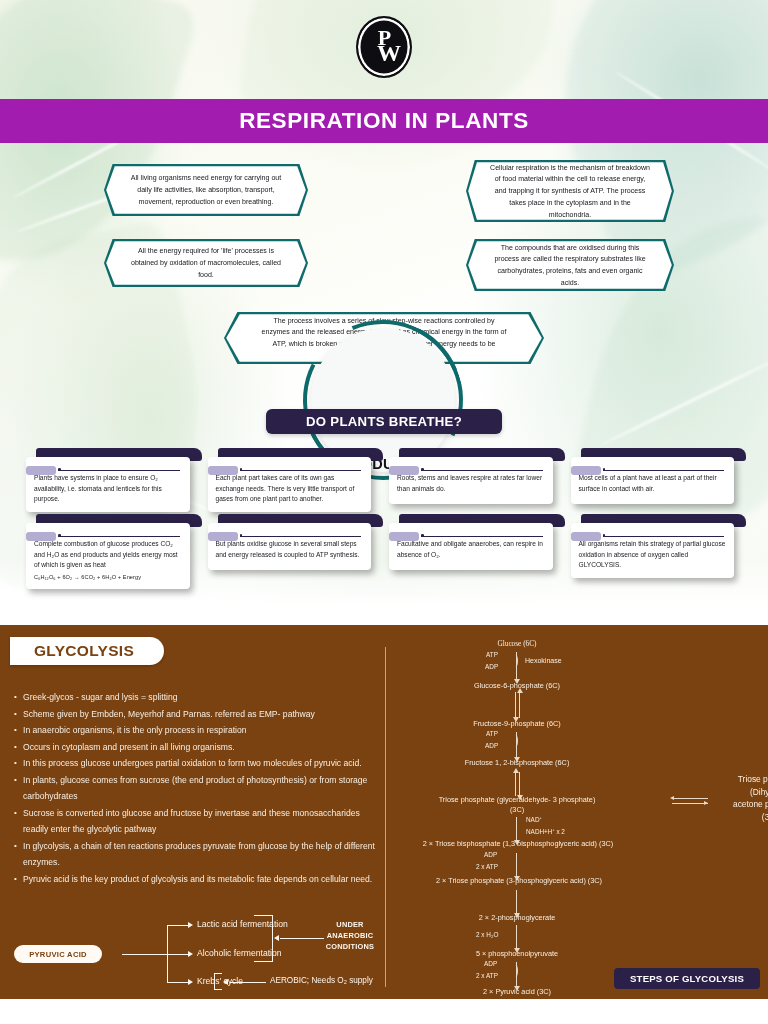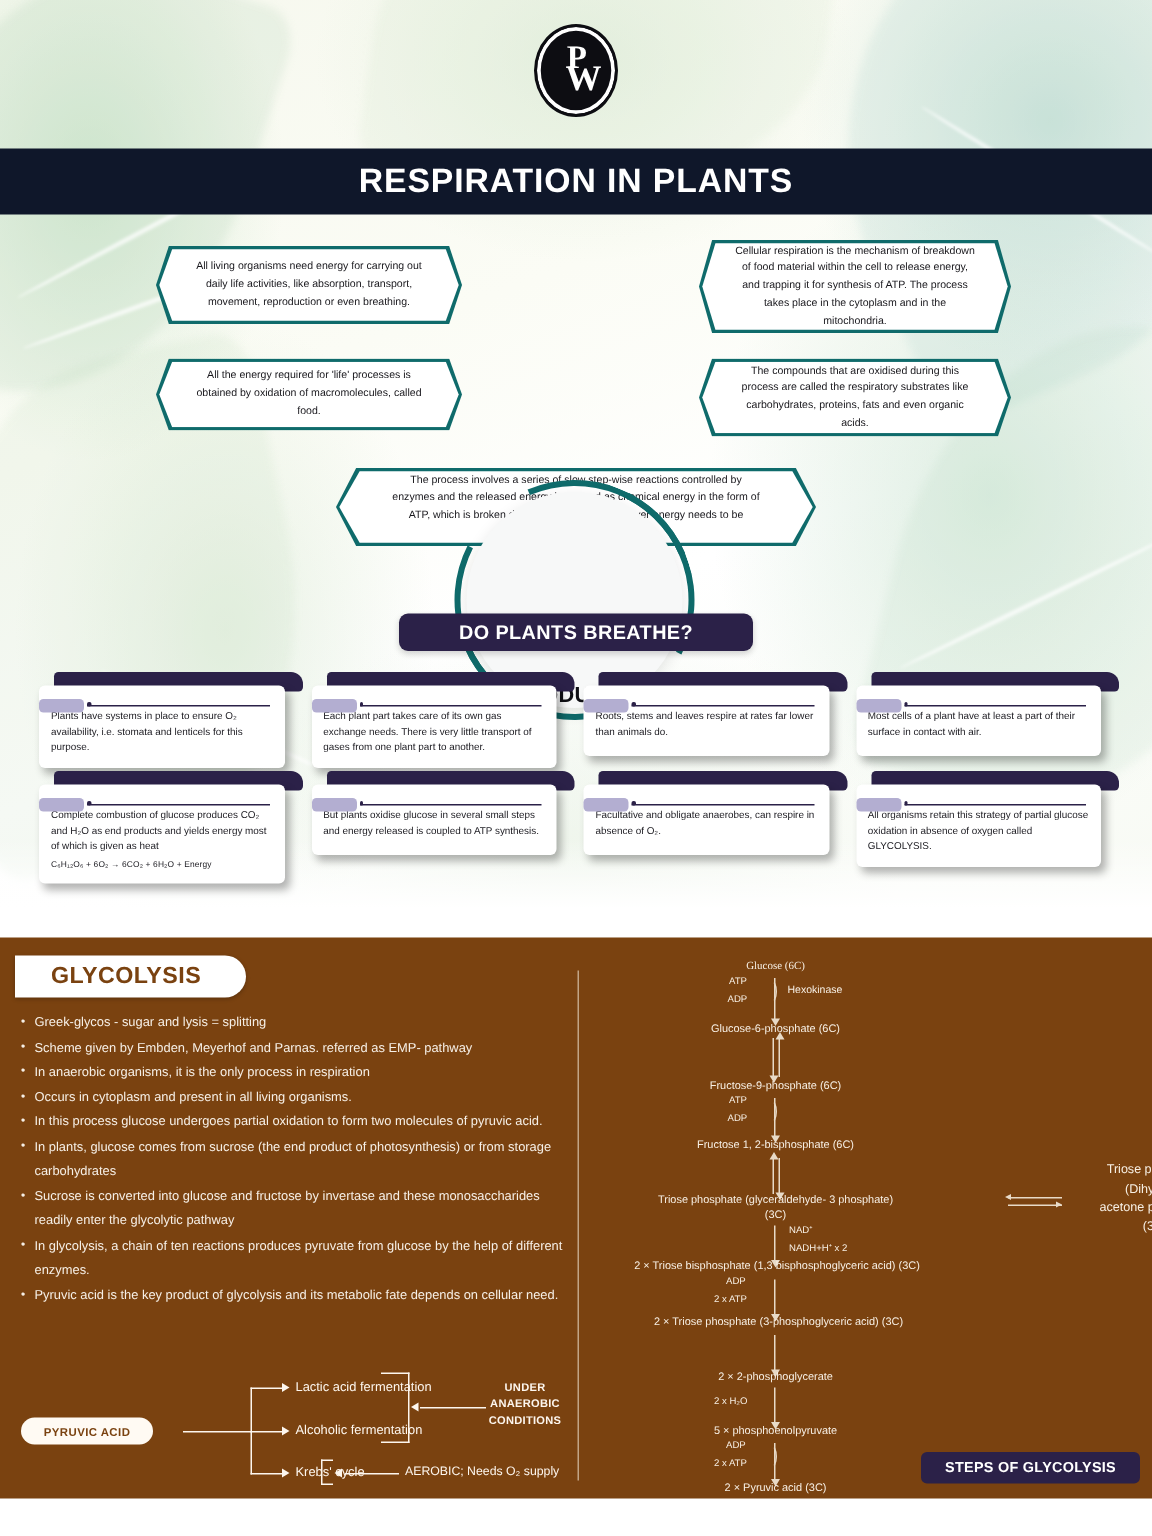--- a/index.html
+++ b/index.html
@@ -73,21 +73,21 @@
     font-family: "Liberation Serif", serif;
     color: #fff; font-size: 24px; font-weight: 700;
     line-height: .9; margin-top: -5px; margin-left: 10px;
   }
 
   
   .title-bar {
     position: absolute;
     left: 0; top: 99px;
     width: 768px; height: 44px;
-    background: #0f172a;
+    background: #a21caf;
     display: flex; align-items: center; justify-content: center;
     z-index: 5;
   }
   .title-bar h1 {
     color: #ffffff;
     font-size: 22.5px;
     font-weight: 700;
     letter-spacing: .6px;
   }
 
@@ -211,21 +211,21 @@
     left: 10px; top: 12px;
     background: #ffffff;
     border-radius: 0 16px 16px 0;
     padding: 5px 30px 5px 24px;
     box-shadow: 0 1px 3px rgba(0,0,0,.25);
   }
   .glyco-title span { color: #7a4210; font-size: 15.5px; font-weight: 700; letter-spacing: .3px; }
 
   .bullets {
     position: absolute;
-    left: 14px; top: 48px;
+    left: 14px; top: 64px;
     width: 366px;
     color: #f6efe6;
     font-size: 8.6px;
     line-height: 1.92;
   }
   .bullets li { list-style: none; position: relative; padding-left: 9px; }
   .bullets li::before {
     content: "\2022";
     position: absolute; left: 0; top: 0;
     color: #f6efe6; font-size: 8px;

